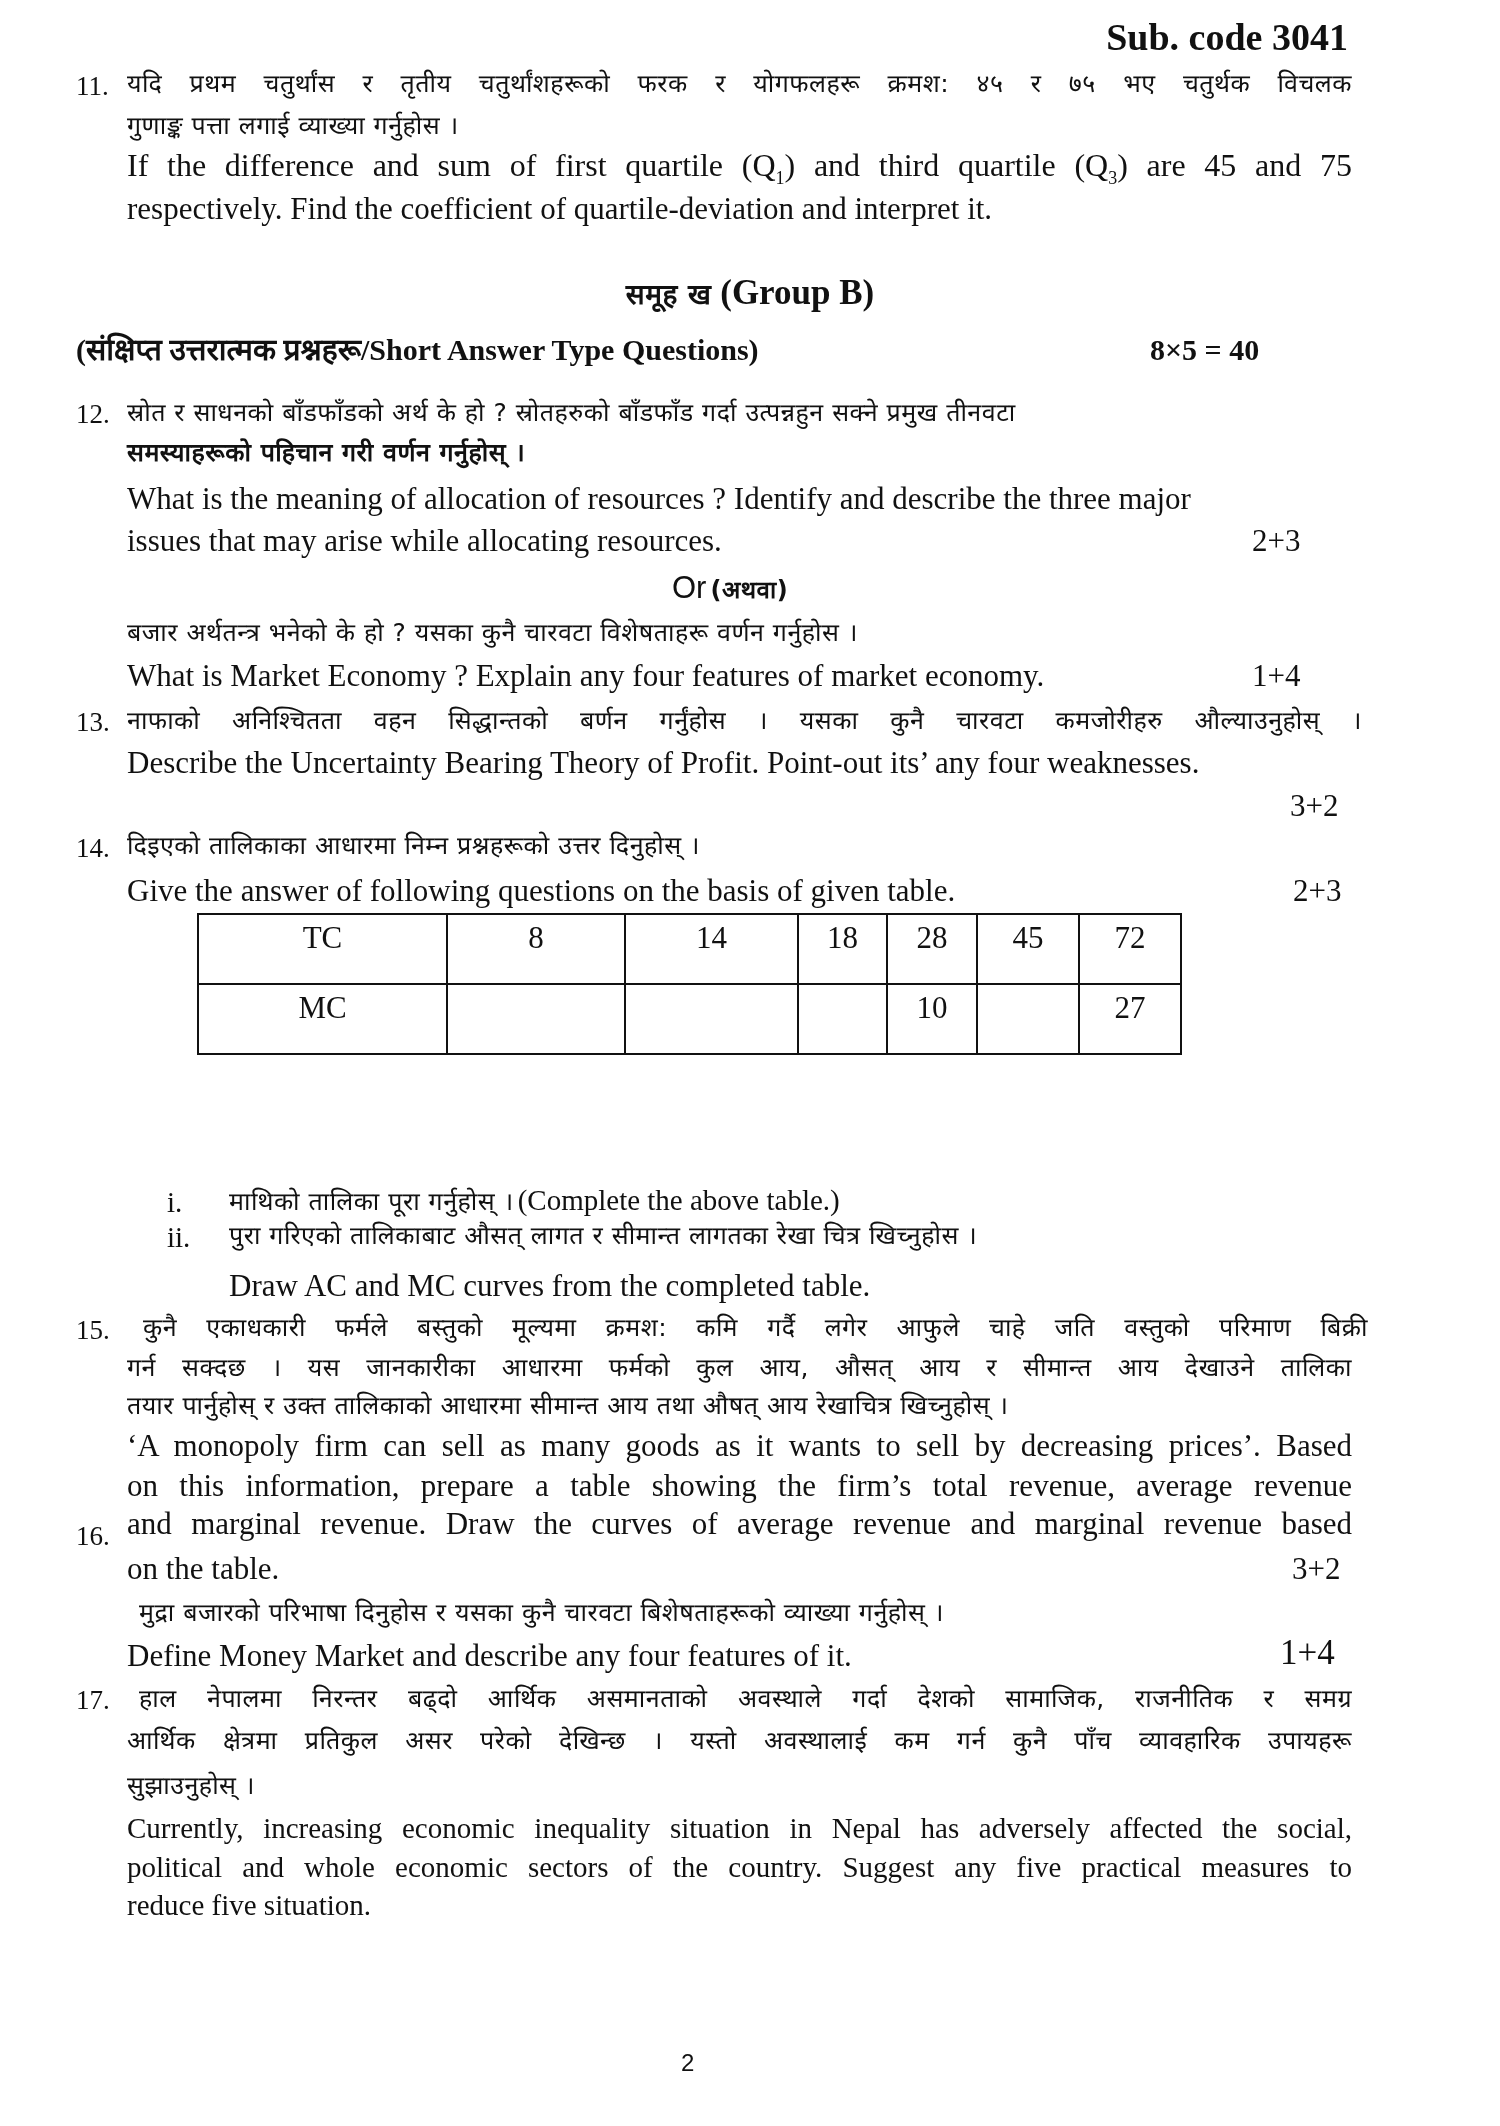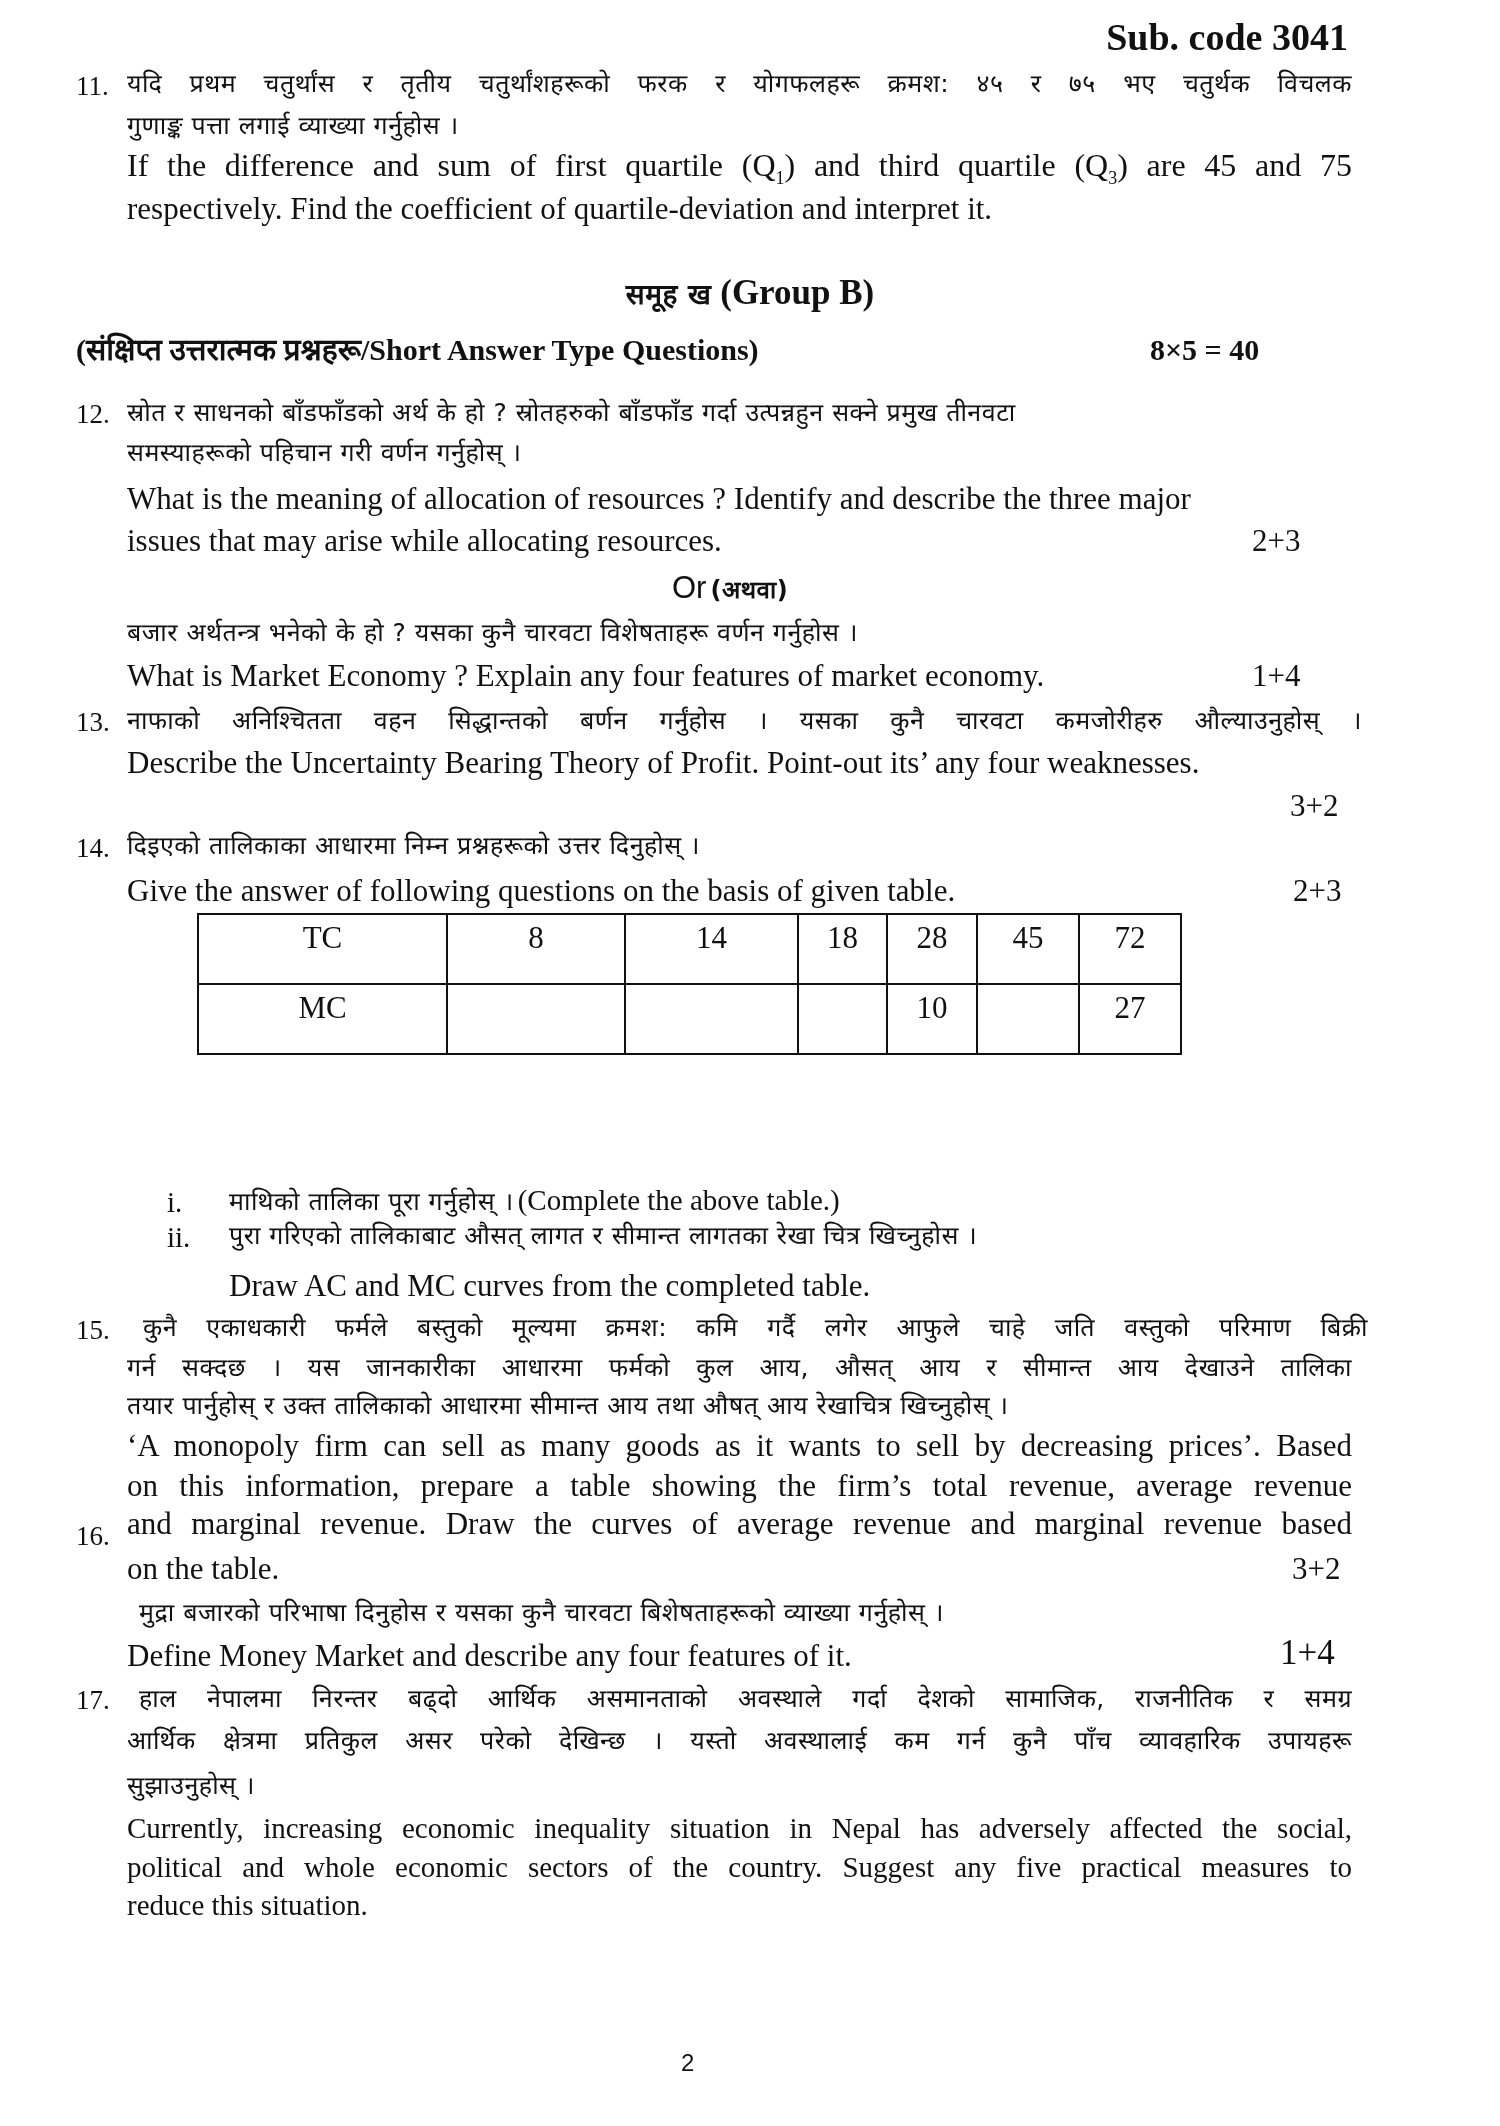--- a/index.html
+++ b/index.html
@@ -33,21 +33,21 @@
 
 <div class="line serif bold" style="left:0; width:1500px; text-align:center; top:292px; font-size:35px;">
   <span class="np bold" style="font-size:28px;">समूह ख</span>
   <span>(Group B)</span>
 </div>
 <div class="line serif bold" style="left:76px; top:350px; font-size:30px;">(संक्षिप्त उत्तरात्मक प्रश्नहरू/Short Answer Type Questions)</div>
 <div class="line serif bold" style="left:1150px; top:350px; font-size:30px;">8×5 = 40</div>
 
 <div class="line qnum" style="left:76px; top:414px;">12.</div>
 <div class="line np" style="left:127px; top:412px;">स्रोत र साधनको बाँडफाँडको अर्थ के हो ? स्रोतहरुको बाँडफाँड गर्दा उत्पन्नहुन सक्ने प्रमुख तीनवटा</div>
-<div class="line np" style="left:127px; top:452px;">समस्याहरूको पहिचान गरी वर्णन गर्नुहोस् ।</div>
+<div class="line np" style="left:127px; top:452px;font-weight:bold;">समस्याहरूको पहिचान गरी वर्णन गर्नुहोस् ।</div>
 <div class="line en" style="left:127px; top:498px;">What is the meaning of allocation of resources ? Identify and describe the three major</div>
 <div class="line en" style="left:127px; top:540px;">issues that may arise while allocating resources.</div>
 <div class="line marks" style="left:1252px; top:540px;">2+3</div>
 
 <div class="line" style="left:672px; top:587px;">
   <span class="sans" style="font-size:31px;">Or</span>
   <span class="np bold" style="font-size:24px;">(अथवा)</span>
 </div>
 <div class="line np" style="left:127px; top:632px;">बजार अर्थतन्त्र भनेको के हो ? यसका कुनै चारवटा विशेषताहरू वर्णन गर्नुहोस ।</div>
 <div class="line en" style="left:127px; top:675px;">What is Market Economy ? Explain any four features of market economy.</div>
@@ -118,15 +118,15 @@
 <div class="line np" style="left:139px; top:1612px;">मुद्रा बजारको परिभाषा दिनुहोस र यसका कुनै चारवटा बिशेषताहरूको व्याख्या गर्नुहोस् ।</div>
 <div class="line en" style="left:127px; top:1655px;">Define Money Market and describe any four features of it.</div>
 <div class="line marks" style="left:1280px; top:1652px; font-size:35px;">1+4</div>
 
 <div class="line qnum" style="left:76px; top:1700px;">17.</div>
 <div class="line np justify-np" style="left:139px; top:1698px; width:1213px;">हाल नेपालमा निरन्तर बढ्दो आर्थिक असमानताको अवस्थाले गर्दा देशको सामाजिक, राजनीतिक र समग्र</div>
 <div class="line np justify-np" style="left:127px; top:1740px;">आर्थिक क्षेत्रमा प्रतिकुल असर परेको देखिन्छ । यस्तो अवस्थालाई कम गर्न कुनै पाँच व्यावहारिक उपायहरू</div>
 <div class="line np" style="left:127px; top:1785px;">सुझाउनुहोस् ।</div>
 <div class="line en justify" style="left:127px; top:1828px; font-size:29px;">Currently, increasing economic inequality situation in Nepal has adversely affected the social,</div>
 <div class="line en justify" style="left:127px; top:1867px; font-size:29px;">political and whole economic sectors of the country. Suggest any five practical measures to</div>
-<div class="line en" style="left:127px; top:1905px; font-size:29px;">reduce this situation.</div>
+<div class="line en" style="left:127px; top:1905px; font-size:29px;">reduce five situation.</div>
 
 <div class="line sans" style="left:681px; top:2063px; font-size:24px;">2</div>
 
 </body></html>

